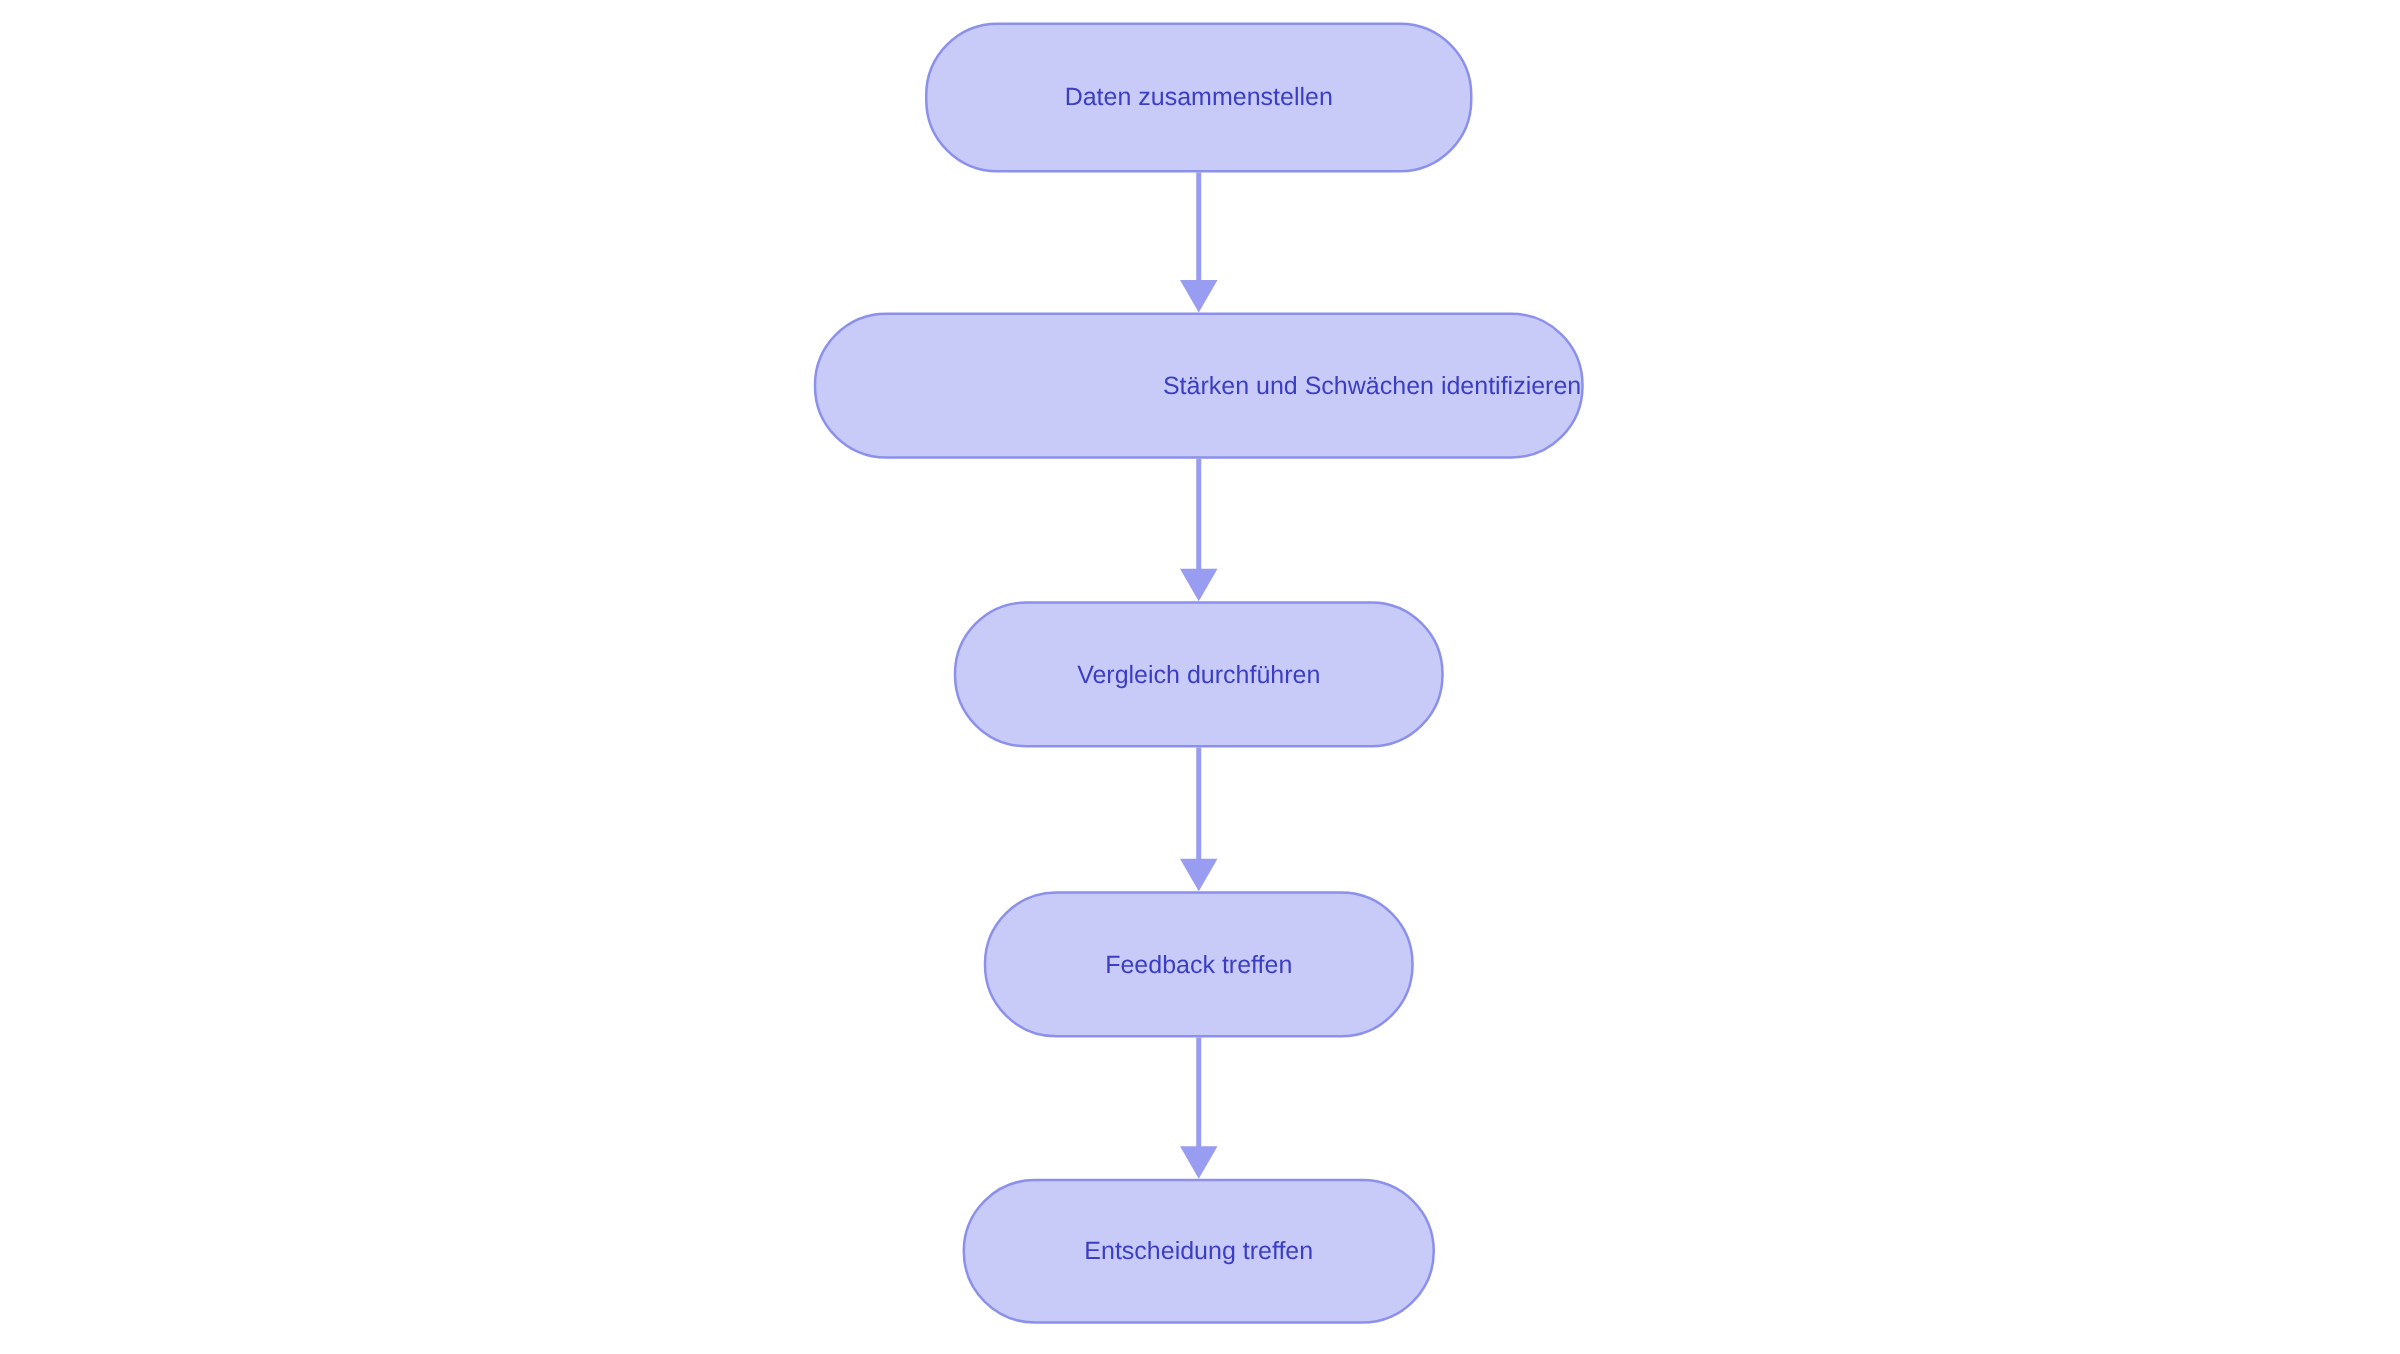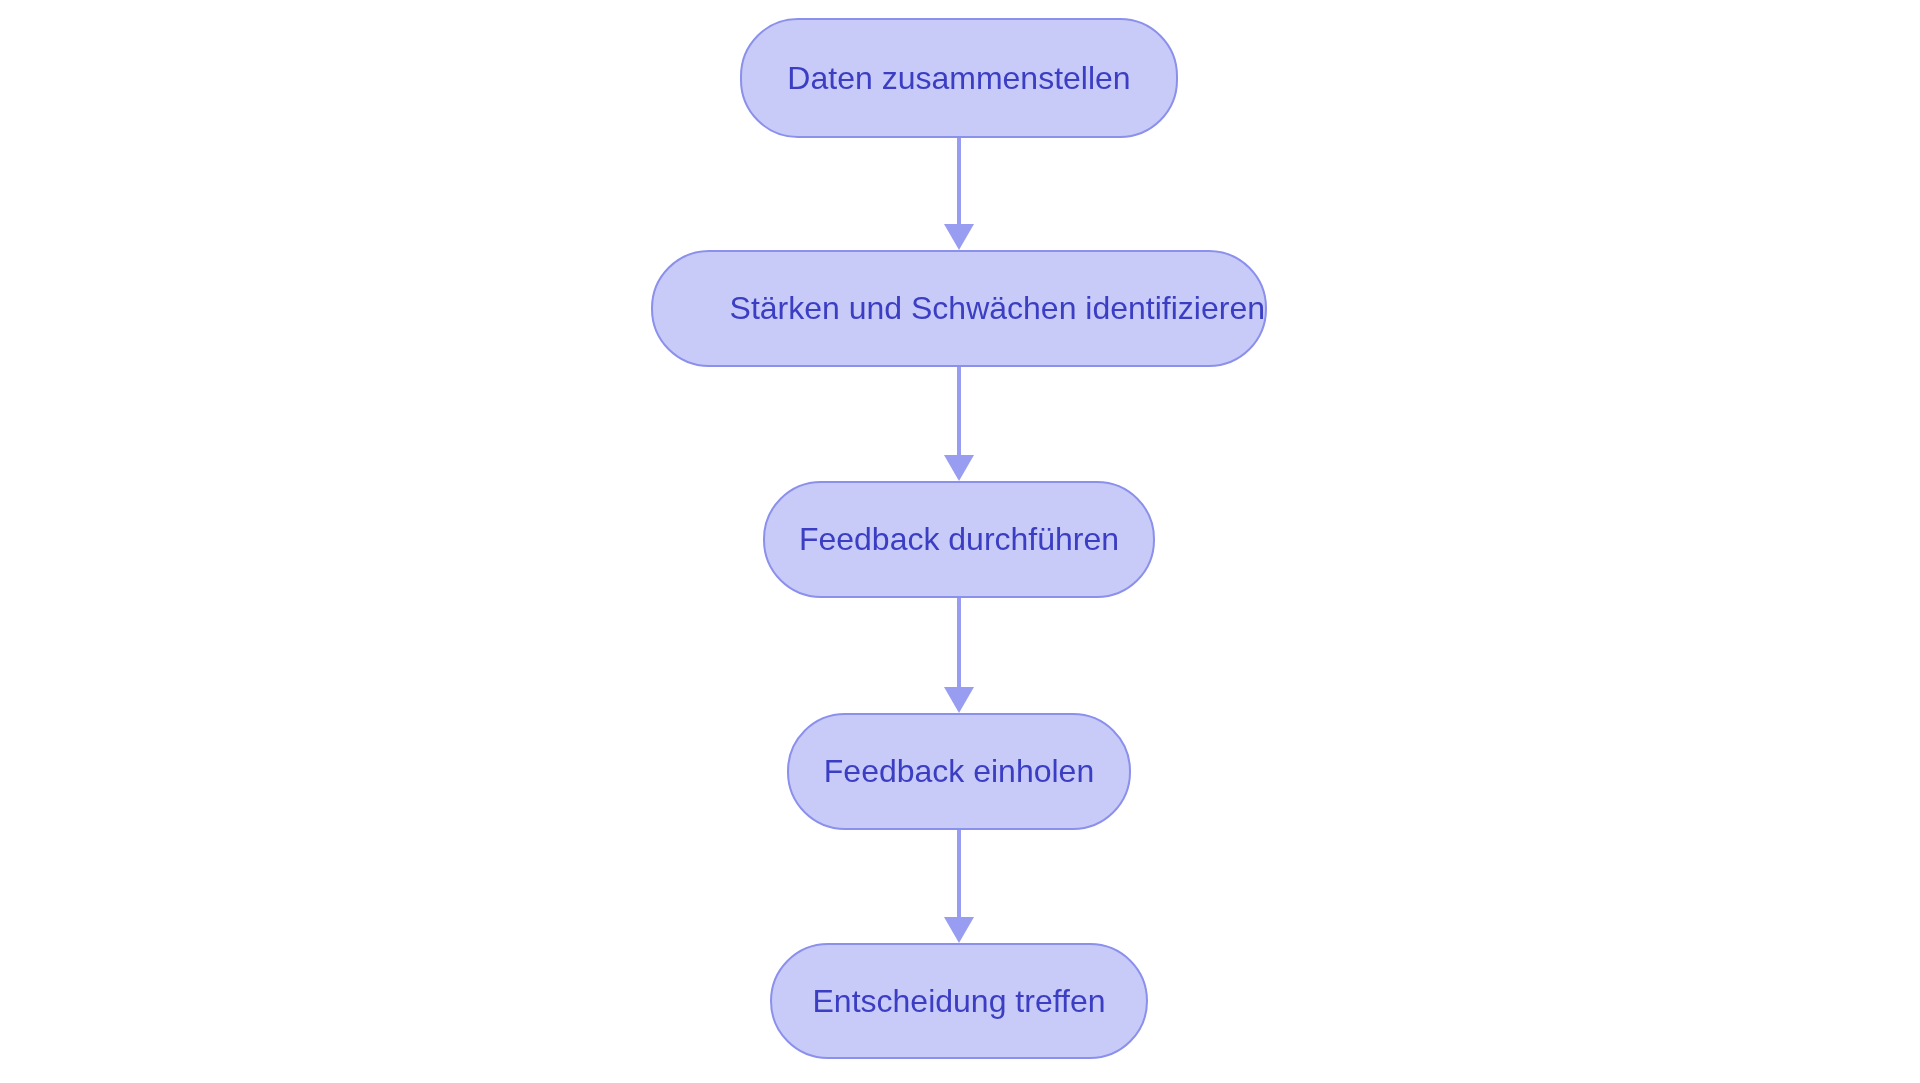--- a/index.html
+++ b/index.html
@@ -26,21 +26,21 @@
   .node {
     position: absolute;
     background: var(--node-fill);
     border: 2px solid var(--node-border);
     border-radius: 58px;
     display: flex;
     align-items: center;
     justify-content: center;
     text-align: center;
     color: var(--node-text);
-    font-size: 32px;
+    font-size: 20px;
     line-height: 1.2;
     white-space: nowrap;
   }
   .node-1 { left: 740px; top: 18px;  width: 438px; height: 120px; }
   .node-2 { left: 651px; top: 250px; width: 616px; height: 117px; justify-content: flex-end; }
   .node-3 { left: 763px; top: 481px; width: 392px; height: 117px; }
   .node-4 { left: 787px; top: 713px; width: 344px; height: 117px; }
   .node-5 { left: 770px; top: 943px; width: 378px; height: 116px; }
 
   .arrow {
@@ -89,30 +89,30 @@
   <div class="node node-2">
     <span class="node-label">Stärken und Schwächen identifizieren</span>
   </div>
 
   <div class="arrow arrow-2">
     <div class="arrow-stem"></div>
     <div class="arrow-head"></div>
   </div>
 
   <div class="node node-3">
-    <span class="node-label">Feedback durchführen</span>
+    <span class="node-label">Vergleich durchführen</span>
   </div>
 
   <div class="arrow arrow-3">
     <div class="arrow-stem"></div>
     <div class="arrow-head"></div>
   </div>
 
   <div class="node node-4">
-    <span class="node-label">Feedback einholen</span>
+    <span class="node-label">Feedback treffen</span>
   </div>
 
   <div class="arrow arrow-4">
     <div class="arrow-stem"></div>
     <div class="arrow-head"></div>
   </div>
 
   <div class="node node-5">
     <span class="node-label">Entscheidung treffen</span>
   </div>

